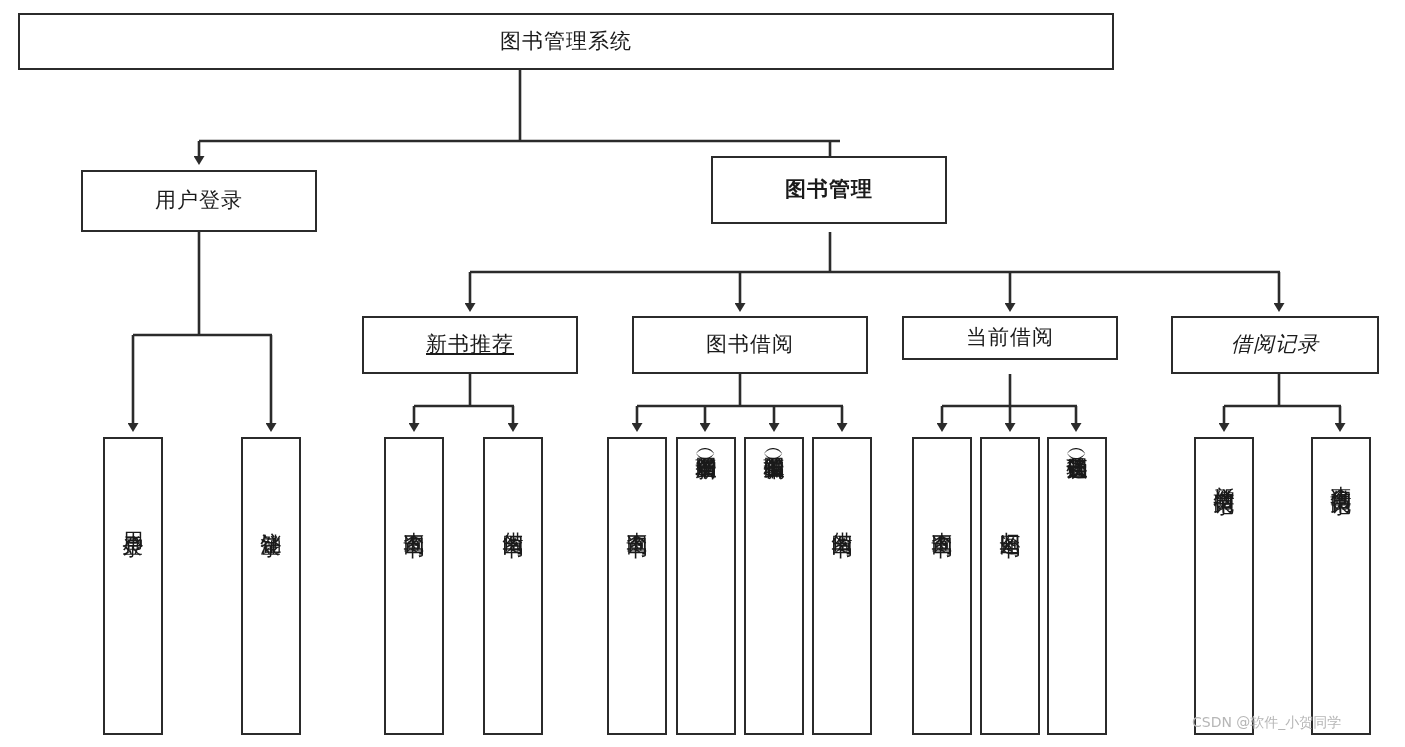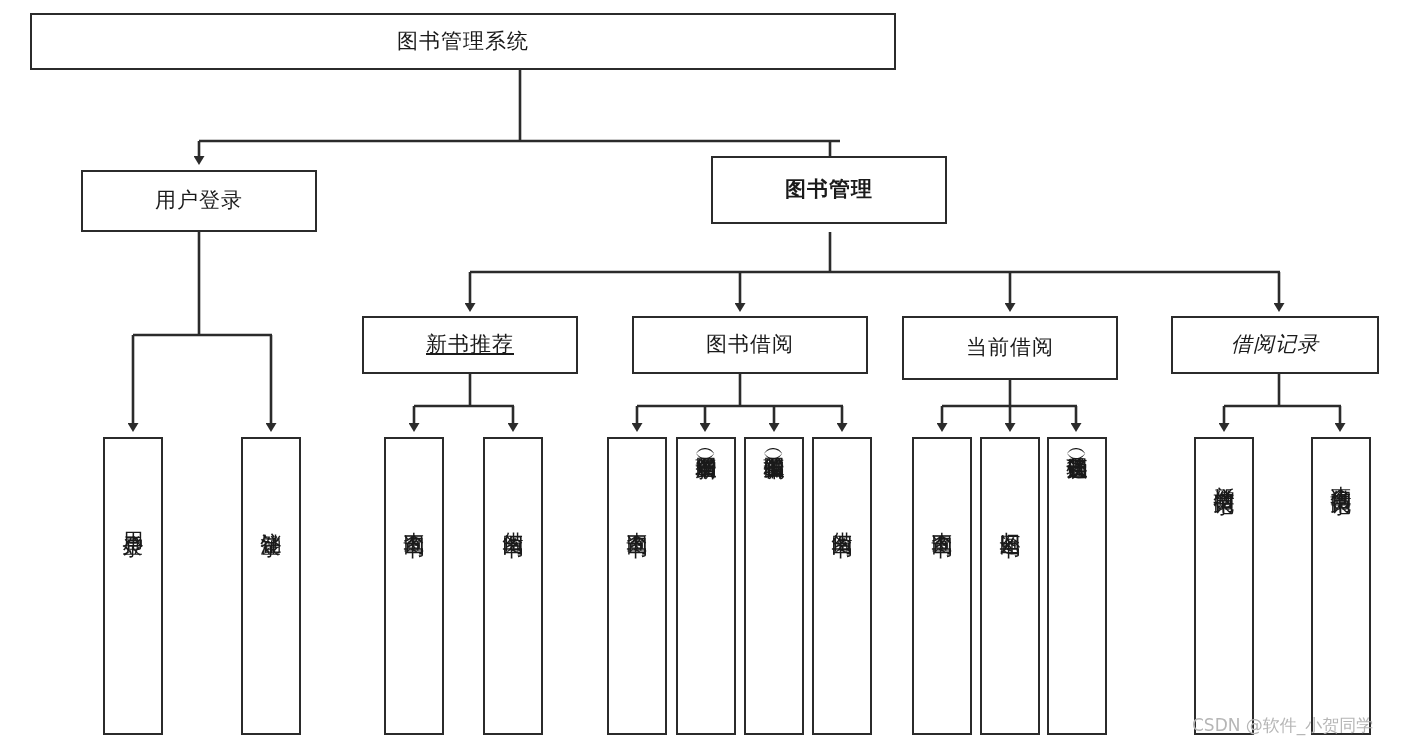--- a/index.html
+++ b/index.html
@@ -53,21 +53,21 @@
     padding-top: 6px;
   }
   .node.v.tight {
     letter-spacing: 0px;
     padding-top: 2px;
   }
   .watermark {
     position: absolute;
     left: 1192px;
     top: 714px;
-    font-size: 17px;
+    font-size: 14px;
     color: #b6b6b6;
     white-space: nowrap;
     z-index: 3;
     font-family: "DejaVu Sans", "Liberation Sans", sans-serif;
   }
 </style>
 </head>
 <body>
 
 <div id="canvas">
@@ -115,28 +115,28 @@
       <path d="M1010,406 L1010,424" marker-end="url(#arrow)"></path>
       <path d="M1076,406 L1076,424" marker-end="url(#arrow)"></path>
 
       <path d="M1279,374 L1279,406"></path>
       <path d="M1224,406 L1341,406"></path>
       <path d="M1224,406 L1224,424" marker-end="url(#arrow)"></path>
       <path d="M1340,406 L1340,424" marker-end="url(#arrow)"></path>
     </g>
   </svg>
 
-  <div class="node h" style="left:18px; top:13px; width:866px; height:57px;margin-left:12px;">图书管理系统</div>
+  <div class="node h" style="left:18px; top:13px; width:1096px; height:57px;">图书管理系统</div>
 
   <div class="node h" style="left:81px; top:170px; width:236px; height:62px;">用户登录</div>
   <div class="node h" style="left:711px; top:156px; width:236px; height:68px;font-weight:bold;">图书管理</div>
 
   <div class="node h" style="left:362px; top:316px; width:216px; height:58px;text-decoration:underline;">新书推荐</div>
   <div class="node h" style="left:632px; top:316px; width:236px; height:58px;">图书借阅</div>
-  <div class="node h" style="left:902px; top:316px; width:216px; height:64px;">当前借阅</div>
+  <div class="node h" style="left:902px; top:316px; width:216px; height:44px;">当前借阅</div>
   <div class="node h" style="left:1171px; top:316px; width:208px; height:58px;font-style:italic;">借阅记录</div>
 
   <div class="node v" style="left:103px; top:437px; width:60px; height:298px; padding-top:76px;">用户登录</div>
   <div class="node v" style="left:241px; top:437px; width:60px; height:298px; padding-top:76px;">注销登录</div>
 
   <div class="node v" style="left:384px; top:437px; width:60px; height:298px; padding-top:76px;">查询图书</div>
   <div class="node v" style="left:483px; top:437px; width:60px; height:298px; padding-top:76px;">借阅图书</div>
 
   <div class="node v" style="left:607px; top:437px; width:60px; height:298px; padding-top:76px;">查询图书</div>
   <div class="node v tight" style="left:676px; top:437px; width:60px; height:298px;">新增图书（管理员）</div>

